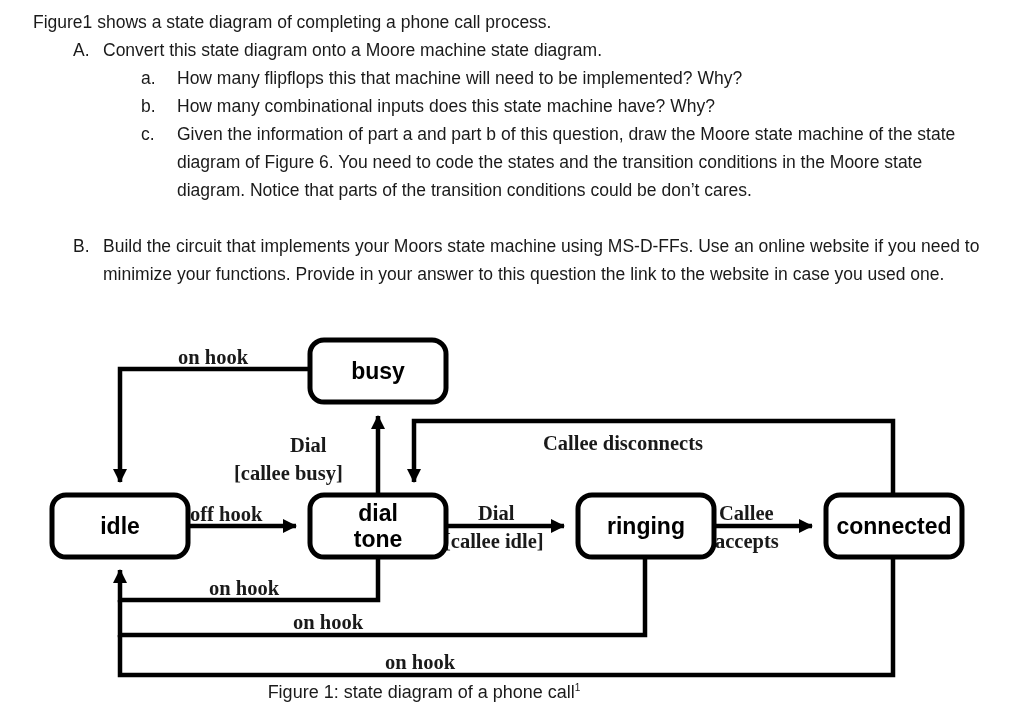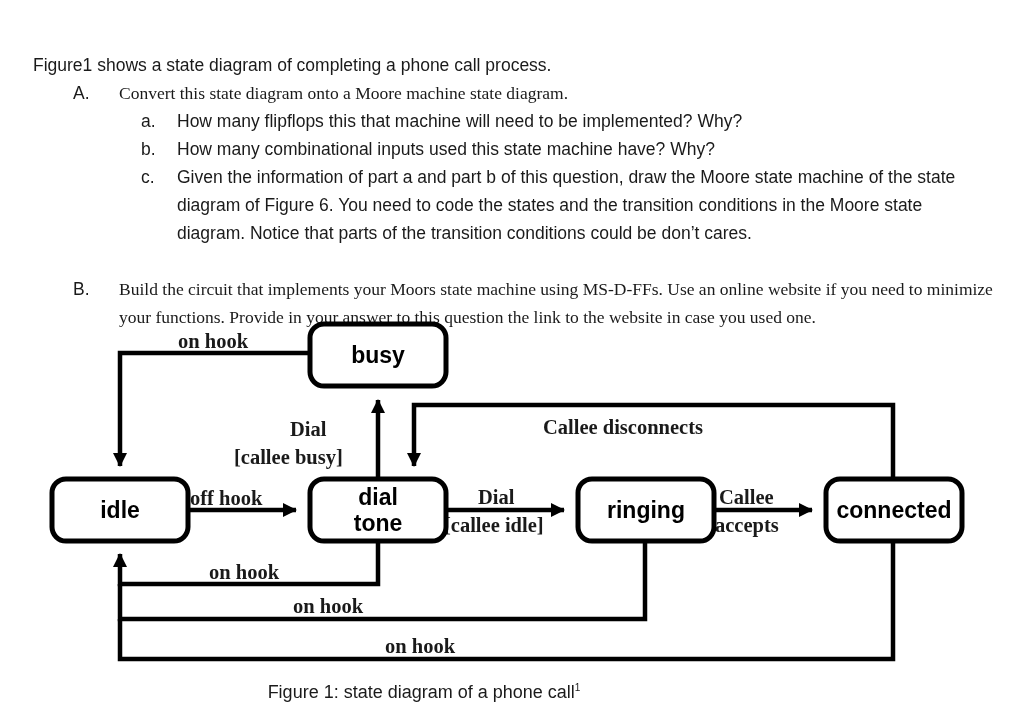--- a/index.html
+++ b/index.html
@@ -23,46 +23,44 @@
     top: 0;
     width: 1031px;
   }
 
   .q-line {
     font-family: "Liberation Sans", sans-serif;
     font-size: 17.5px;
     line-height: 28px;
     color: #1a1a1a;
     white-space: pre;
-    margin-top: 43px;
   }
 
   .lead-line {
     position: absolute;
     left: 33px;
     top: 8px;
   }
 
   .lvl-a {
     position: absolute;
     left: 73px;
   }
   .lvl-a .marker {
     position: absolute;
     left: 0;
     top: 0;
     width: 28px;
   }
   .lvl-a .body {
     position: absolute;
-    left: 46px;
+    left: 30px;
     top: 0;
     width: 900px;
     white-space: normal;
-    font-family: Liberation Serif, serif;
   }
 
   .lvl-b {
     position: absolute;
     left: 141px;
   }
   .lvl-b .marker {
     position: absolute;
     left: 0;
     top: 0;
@@ -73,21 +71,21 @@
     left: 36px;
     top: 0;
     width: 800px;
     white-space: normal;
   }
 
   
   #diagram-area {
     position: absolute;
     left: 0;
-    top: 312px;
+    top: 328px;
     width: 885px;
     height: 360px;
   }
   #diagram-svg {
     position: absolute;
     left: 0;
     top: 0;
   }
 
   .state-box-label {
@@ -130,21 +128,21 @@
     <span class="body">Convert this state diagram onto a Moore machine state diagram.</span>
   </div>
 
   <div class="q-line lvl-b" style="top:64px;">
     <span class="marker">a.</span>
     <span class="body">How many flipflops this that machine will need to be implemented? Why?</span>
   </div>
 
   <div class="q-line lvl-b" style="top:92px;">
     <span class="marker">b.</span>
-    <span class="body">How many combinational inputs used this state machine have? Why?</span>
+    <span class="body">How many combinational inputs does this state machine have? Why?</span>
   </div>
 
   <div class="q-line lvl-b" style="top:120px;">
     <span class="marker">c.</span>
     <span class="body">Given the information of part a and part b of this question, draw the Moore state machine of the state diagram of Figure 6. You need to code the states and the transition conditions in the Moore state diagram. Notice that parts of the transition conditions could be don’t cares.</span>
   </div>
 
   <div class="q-line lvl-a" style="top:232px;">
     <span class="marker">B.</span>
     <span class="body">Build the circuit that implements your Moors state machine using MS-D-FFs. Use an online website if you need to minimize your functions. Provide in your answer to this question the link to the website in case you used one.</span>

